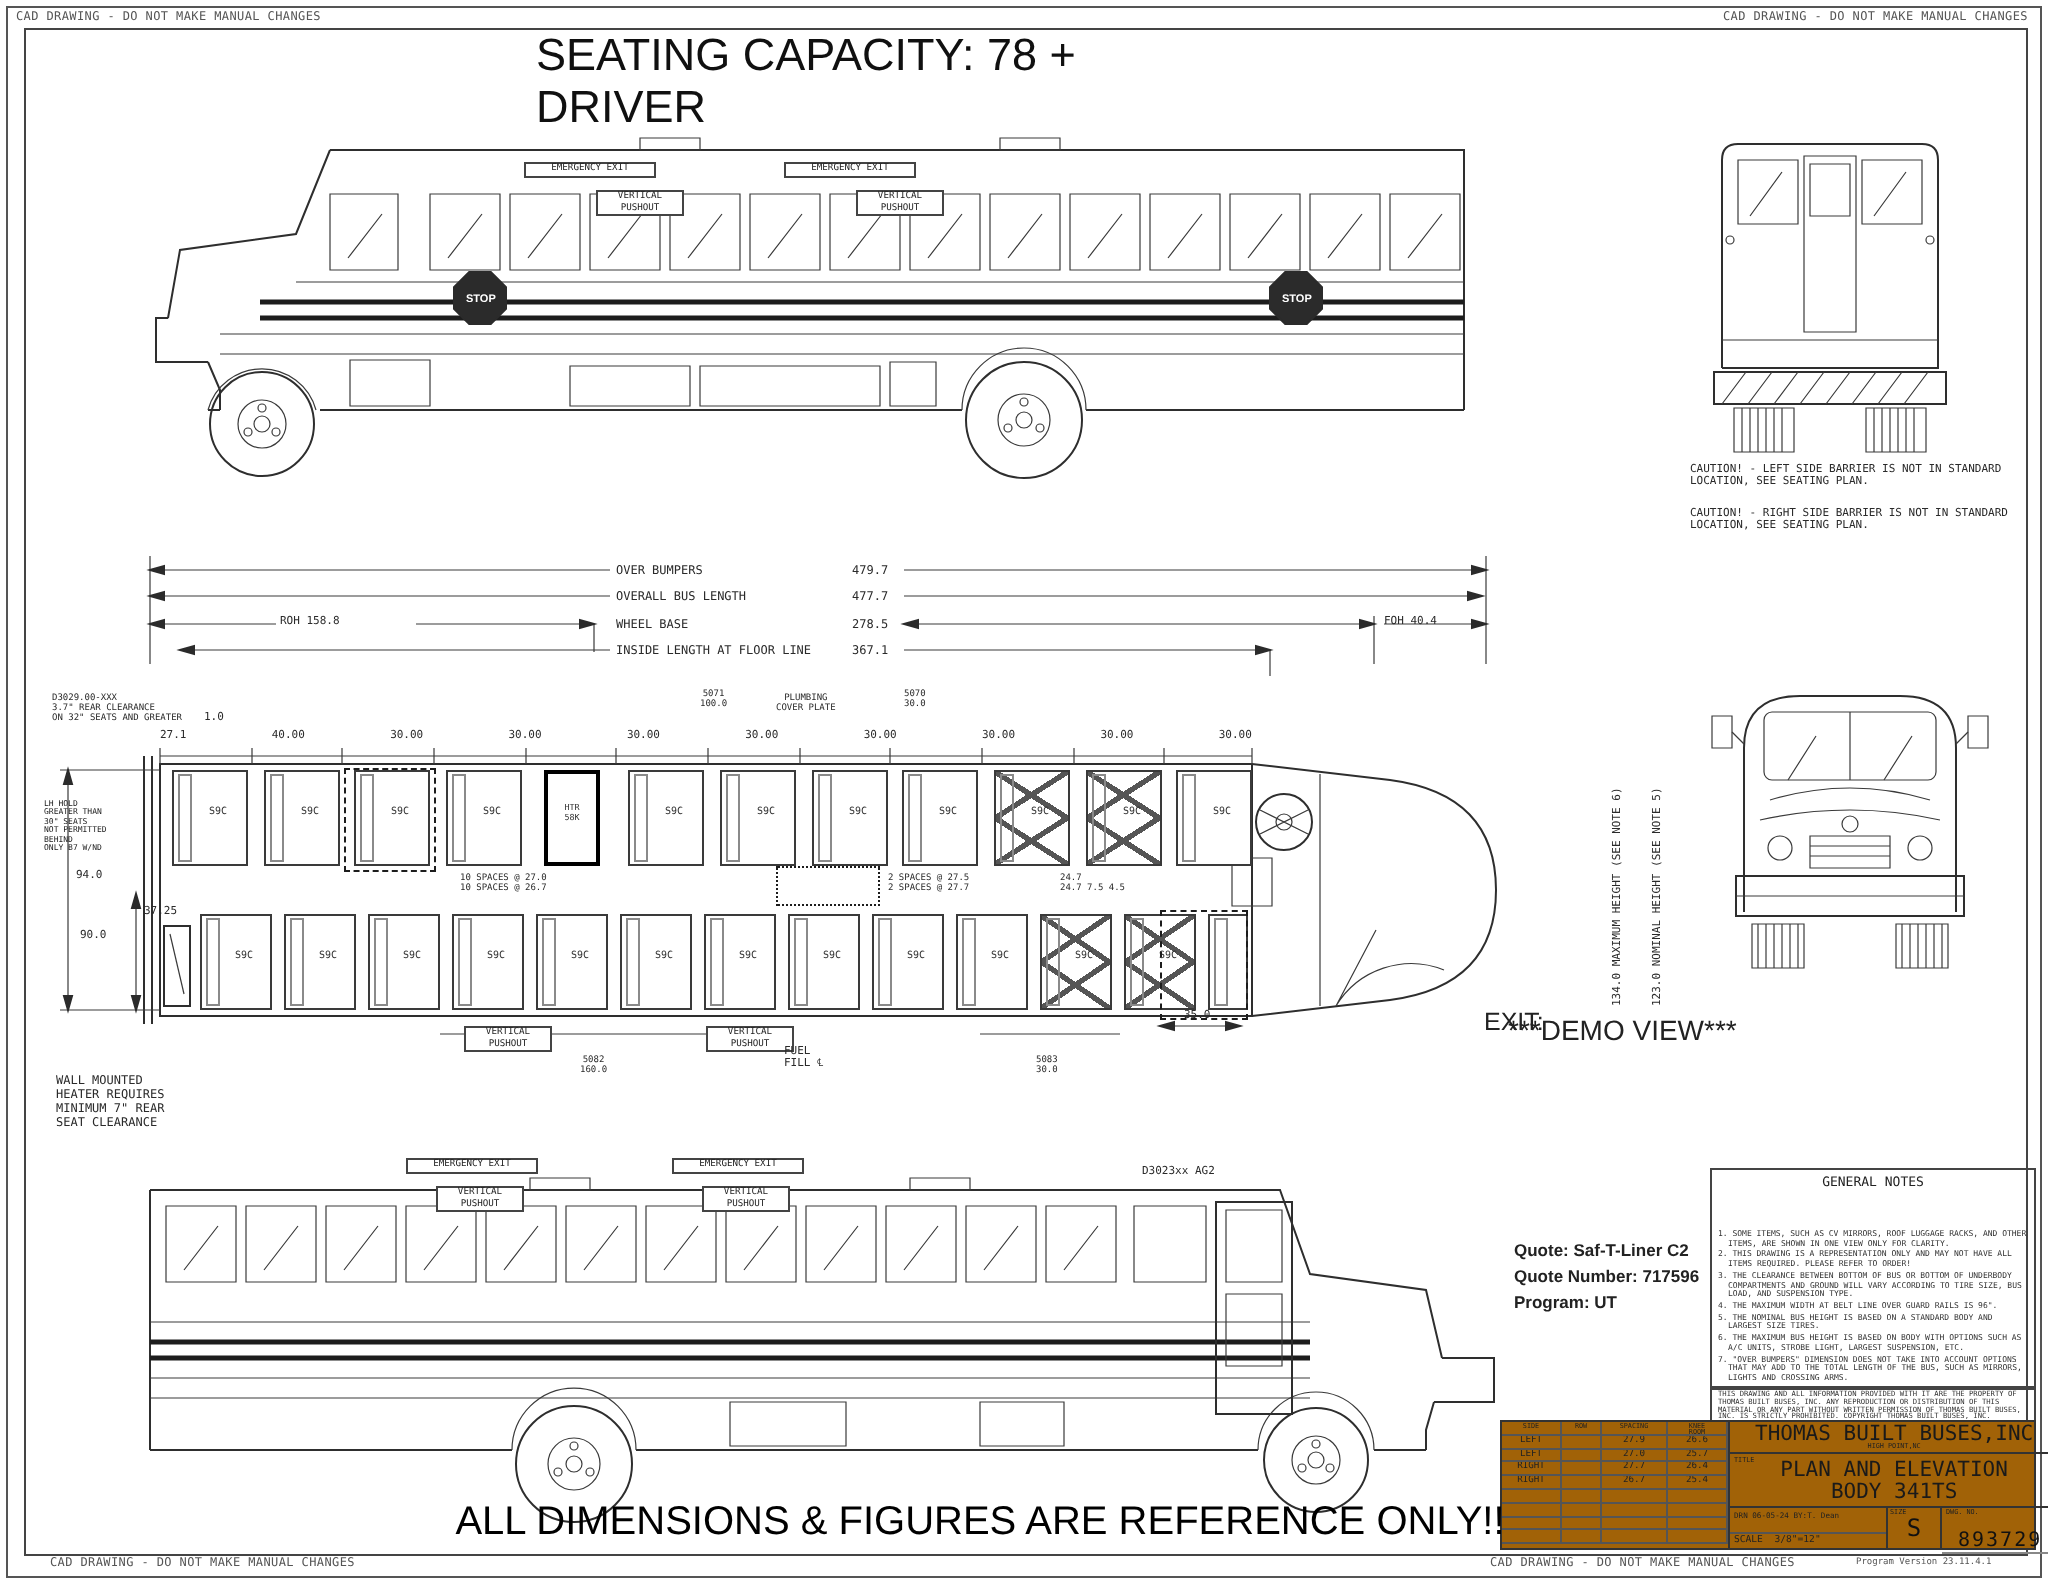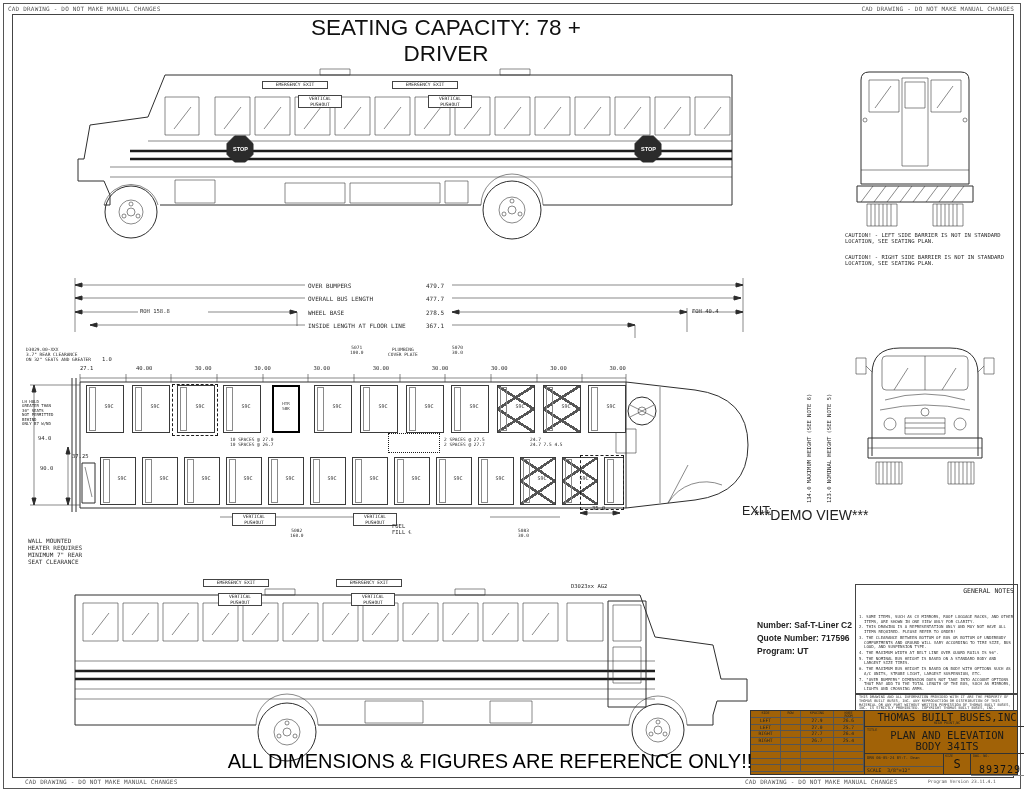--- a/index.html
+++ b/index.html
@@ -32,21 +32,21 @@
      linear-gradient(to top right, transparent 46%, #555 46%, #555 53%, transparent 53%),
      linear-gradient(to bottom right, transparent 46%, #555 46%, #555 53%, transparent 53%);
      background-size:100% 50%;background-repeat:repeat-y;}
   .seat.heater{width:28px;border:2.2px solid #000;}
   .seat.heater .sl{left:0;font-size:4.2px;top:14px;white-space:pre-line;}
   .dash{position:absolute;border:1.8px dashed #1c1c1c;box-sizing:border-box;}
   .dot{position:absolute;border:1.6px dotted #1c1c1c;box-sizing:border-box;}
   
   .gn-box{position:absolute;left:855px;top:584px;width:163px;height:110px;border:1px solid #444;
           overflow:hidden;box-sizing:border-box;padding:2px 3px;}
-  .gn-title{text-align:right;font-size:6.5px;margin-bottom:20px;color:#222;}
+  .gn-title{text-align:center;font-size:6.5px;margin-bottom:20px;color:#222;}
   .gn-item{font-size:4px;line-height:1.18;color:#333;padding-left:5px;text-indent:-5px;margin-bottom:1px;}
   .cp-box{position:absolute;left:855px;top:694px;width:163px;height:22px;border:1px solid #444;
           box-sizing:border-box;overflow:hidden;font-size:3.6px;line-height:1.06;padding:1px 3px;color:#333;}
   
   .tb{position:absolute;left:750px;top:710px;width:268px;height:65px;border:1.2px solid #333;
       box-sizing:border-box;display:flex;background:#a16207;}
   .tb-table{width:113px;border-right:1px solid #333;display:grid;
             grid-template-columns:30px 20px 33px 30px;grid-auto-rows:6.8px;}
   .tb-table .c{border-right:.6px solid #555;border-bottom:.6px solid #555;font-size:4.6px;
                text-align:center;overflow:hidden;line-height:6.6px;}
@@ -78,21 +78,21 @@
   <div class="outer-border"></div>
 
   <div class="abs cad-warn" style="left:8px;top:5px;">CAD DRAWING - DO NOT MAKE MANUAL CHANGES</div>
   <div class="abs cad-warn" style="right:10px;top:5px;">CAD DRAWING - DO NOT MAKE MANUAL CHANGES</div>
   <div class="abs cad-warn" style="left:25px;top:778px;">CAD DRAWING - DO NOT MAKE MANUAL CHANGES</div>
   <div class="abs cad-warn" style="left:745px;top:778px;">CAD DRAWING - DO NOT MAKE MANUAL CHANGES</div>
   <div class="abs" style="left:928px;top:779px;font-size:4.5px;color:#555;">Program Version 23.11.4.1</div>
 
   <div class="main-frame"></div>
 
-  <div class="abs big-title" style="left:268px;top:15px;width:356px;text-align:center;">SEATING CAPACITY: 78 + DRIVER</div>
+  <div class="abs big-title" style="left:268px;top:15px;width:356px;text-align:left;">SEATING CAPACITY: 78 + DRIVER</div>
 
   <div class="view" style="left:70px;top:55px;width:680px;height:205px;">
     <svg width="680" height="205" viewBox="0 0 680 205">
 
       <path class="ln" d="M95,20 L662,20 L662,150 M95,20 L78,62 L20,70 L14,104 M14,104 L8,104 L8,126 L34,126 M34,126 L40,140 L40,150"></path>
       <path class="ln" d="M662,150 L473,150 M411,150 L90,150 M34,150 L40,150"></path>
 
       <path class="thin" d="M411,150 A31,31 0 0 1 473,150 M34,150 A28,28 0 0 1 88,150"></path>
 
       <rect class="thin" x="250" y="14" width="30" height="6"></rect>
@@ -460,21 +460,21 @@
     <div class="abs boxlab" style="left:148px;top:4px;width:64px;">EMERGENCY EXIT</div>
     <div class="abs boxlab" style="left:281px;top:4px;width:64px;">EMERGENCY EXIT</div>
     <div class="abs boxlab pre" style="left:163px;top:18px;width:42px;">VERTICAL
 PUSHOUT</div>
     <div class="abs boxlab pre" style="left:296px;top:18px;width:42px;">VERTICAL
 PUSHOUT</div>
     <div class="abs dim" style="left:516px;top:8px;">D3023xx AG2</div>
   </div>
 
   <div class="abs" style="left:757px;top:619px;font-family:'Liberation Sans',sans-serif;font-weight:bold;font-size:8.5px;line-height:1.55;color:#222;">
-    <div>Number: Saf-T-Liner C2</div>
+    <div>Quote: Saf-T-Liner C2</div>
     <div>Quote Number: 717596</div>
     <div>Program: UT</div>
   </div>
 
   <div class="gn-box">
     <div class="gn-title">GENERAL NOTES</div>
     <div class="gn-item">1. SOME ITEMS, SUCH AS CV MIRRORS, ROOF LUGGAGE RACKS, AND OTHER ITEMS, ARE SHOWN IN ONE VIEW ONLY FOR CLARITY.</div>
     <div class="gn-item">2. THIS DRAWING IS A REPRESENTATION ONLY AND MAY NOT HAVE ALL ITEMS REQUIRED. PLEASE REFER TO ORDER!</div>
     <div class="gn-item">3. THE CLEARANCE BETWEEN BOTTOM OF BUS OR BOTTOM OF UNDERBODY COMPARTMENTS AND GROUND WILL VARY ACCORDING TO TIRE SIZE, BUS LOAD, AND SUSPENSION TYPE.</div>
     <div class="gn-item">4. THE MAXIMUM WIDTH AT BELT LINE OVER GUARD RAILS IS 96".</div>

